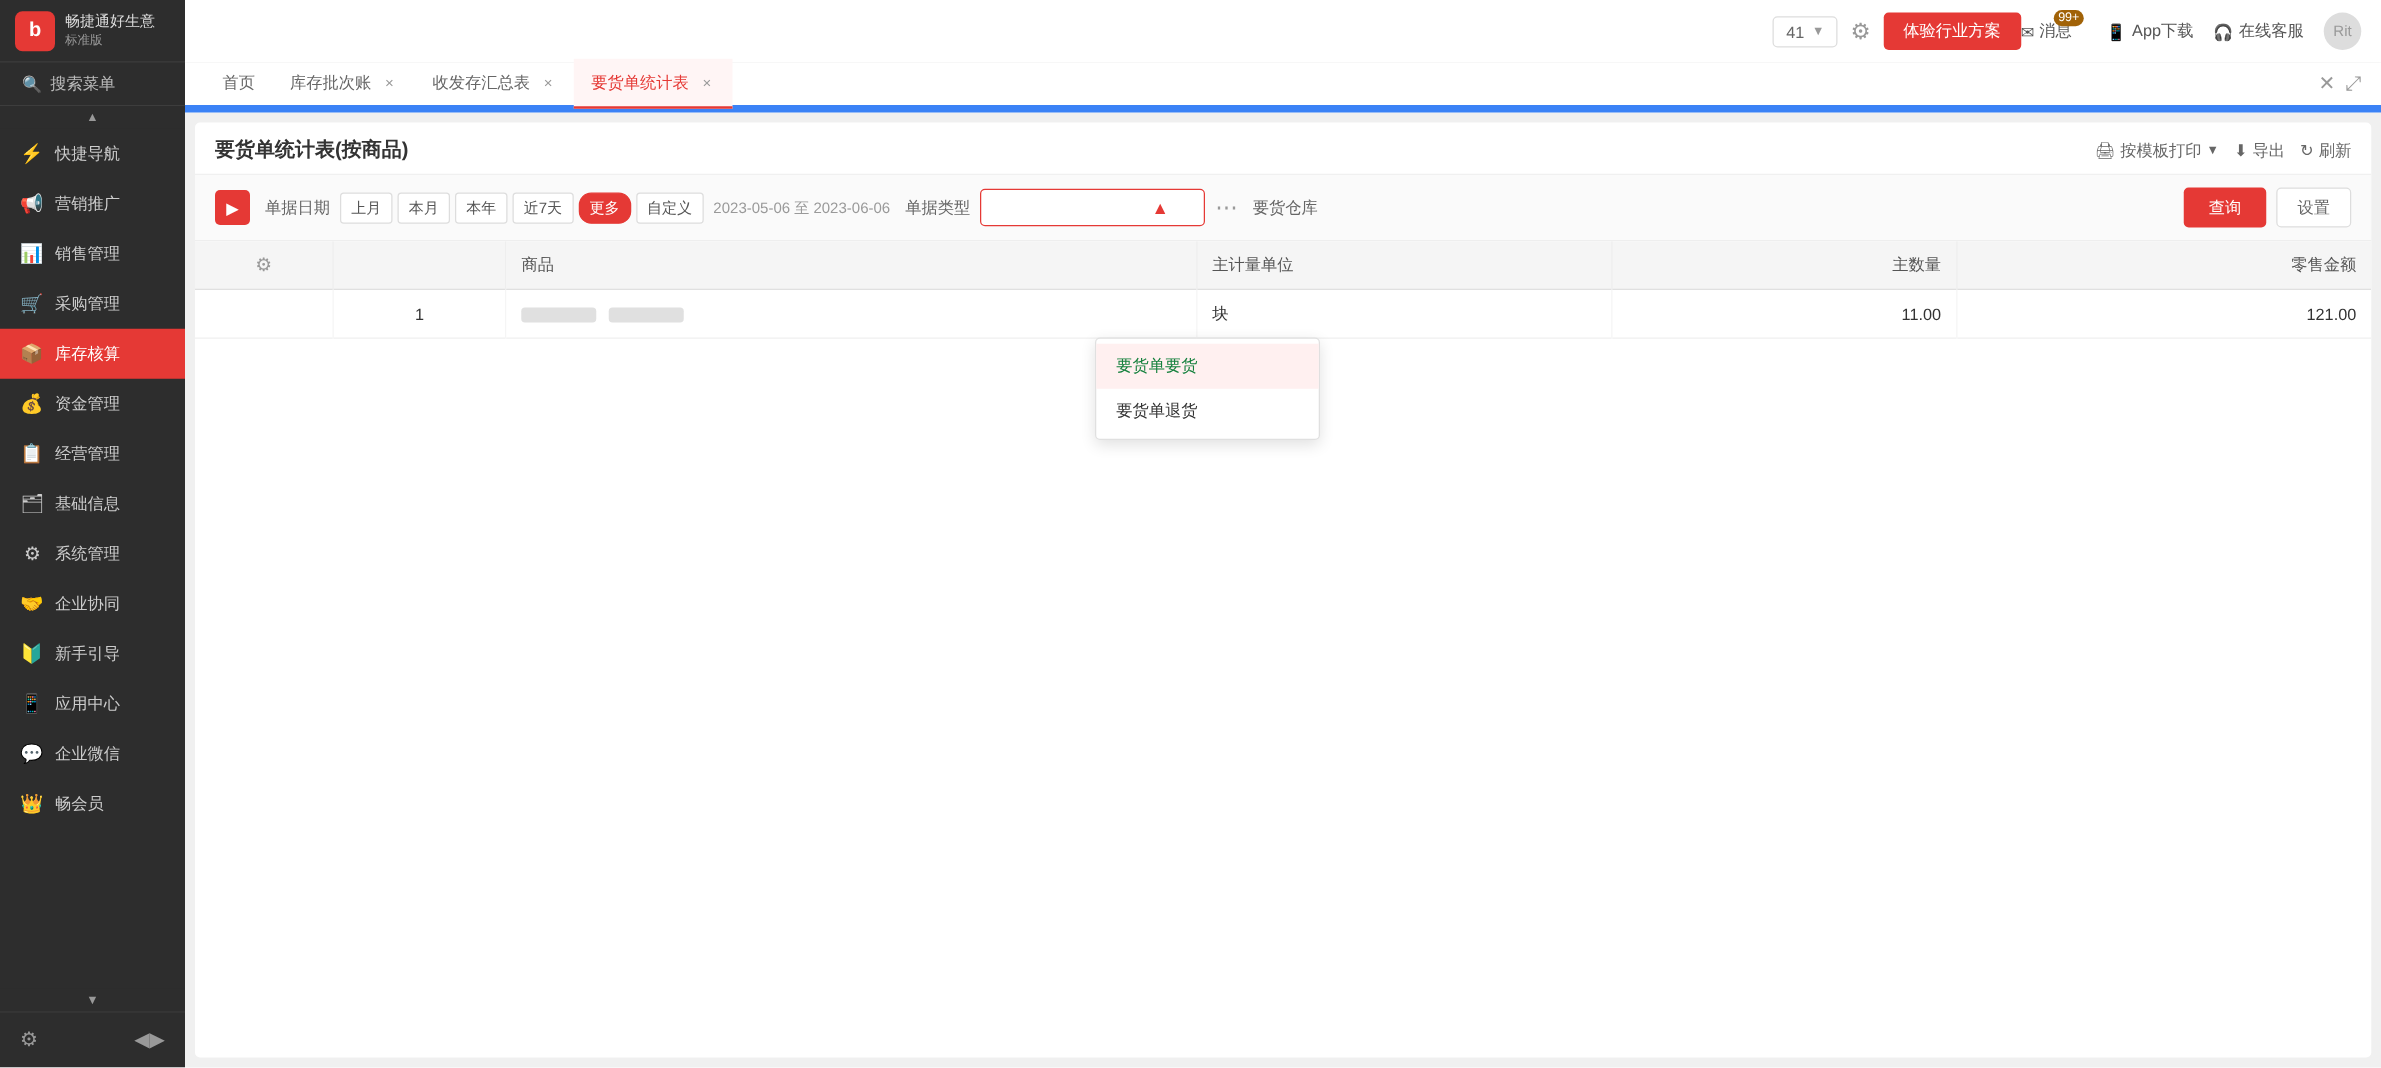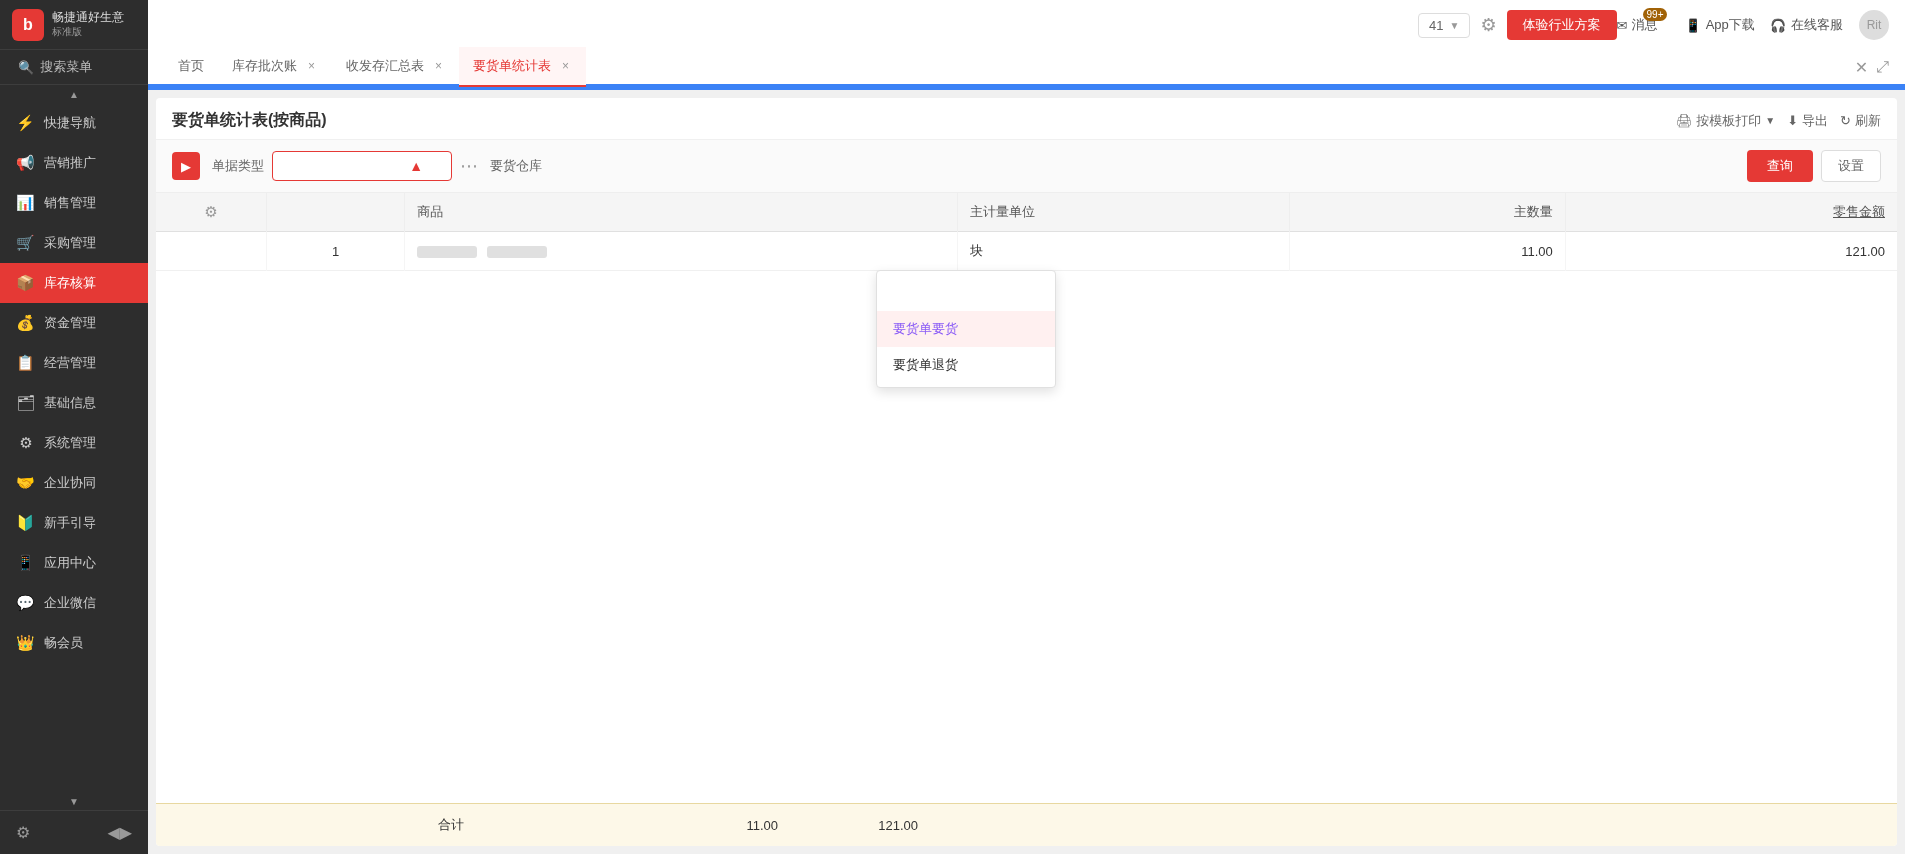--- a/index.html
+++ b/index.html
@@ -331,21 +331,21 @@
       z-index: 100;
       min-width: 180px;
       padding: 4px 0;
     }
     .dropdown-item {
       padding: 9px 16px;
       cursor: pointer;
       font-size: 13px;
       color: #333;
     }
-    .dropdown-item.selected { background: #fff0f0; color: #8b5cf6; margin-top: 36px; }
+    .dropdown-item.selected { background: #fff0f0; color: #15803d; }
 
     
     .table-container {
       flex: 1;
       overflow: auto;
     }
     table {
       width: 100%;
       border-collapse: collapse;
       font-size: 13px;
@@ -355,21 +355,21 @@
       border-bottom: 1px solid #e0e0e0;
     }
     thead th {
       padding: 10px 12px;
       text-align: left;
       color: #555;
       font-weight: 500;
       white-space: nowrap;
       border-right: 1px solid #eee;
     }
-    thead th:last-child { border-right: none; text-decoration: underline; }
+    thead th:last-child { border-right: none; }
     thead th.right { text-align: right; }
 
     tbody tr {
       border-bottom: 1px solid #f0f0f0;
     }
     tbody td {
       padding: 10px 12px;
       color: #333;
       border-right: 1px solid #f5f5f5;
     }
@@ -574,20 +574,32 @@
           <span>刷新</span>
         </div>
       </div>
     </div>
 
     <div class="filter-bar">
       <div class="filter-expand-btn">
         <span>▶</span>
       </div>
 
+      <div class="filter-group">
+        <span class="filter-label">单据日期</span>
+        <div class="filter-date-btns">
+          <button class="date-btn">上月</button>
+          <button class="date-btn">本月</button>
+          <button class="date-btn">本年</button>
+          <button class="date-btn">近7天</button>
+          <button class="date-btn more">更多</button>
+          <button class="date-btn">自定义</button>
+        </div>
+        <span class="date-range-display">2023-05-06 至 2023-06-06</span>
+      </div>
 
       <div class="filter-type-group">
         <span class="filter-label">单据类型</span>
         <div class="filter-type-select">
           <span style="color:#999;"></span>
           <span class="select-chevron">▲</span>
         </div>
         <span class="more-filters-btn">⋯</span>
       </div>
 
@@ -633,20 +645,14 @@
               <span class="td-placeholder" style="width:60px; margin-left:6px;"></span>
             </td>
             <td>块</td>
             <td class="right">11.00</td>
             <td class="right">121.00</td>
           </tr>
         </tbody>
       </table>
     </div>
 
-    <div class="table-footer">
-      <div style="width:90px;"></div>
-      <span class="footer-total-label">合计</span>
-      <span class="footer-total-qty">11.00</span>
-      <span class="footer-total-amount">121.00</span>
-    </div>
   </div>
 </div>
 
 </body></html>

